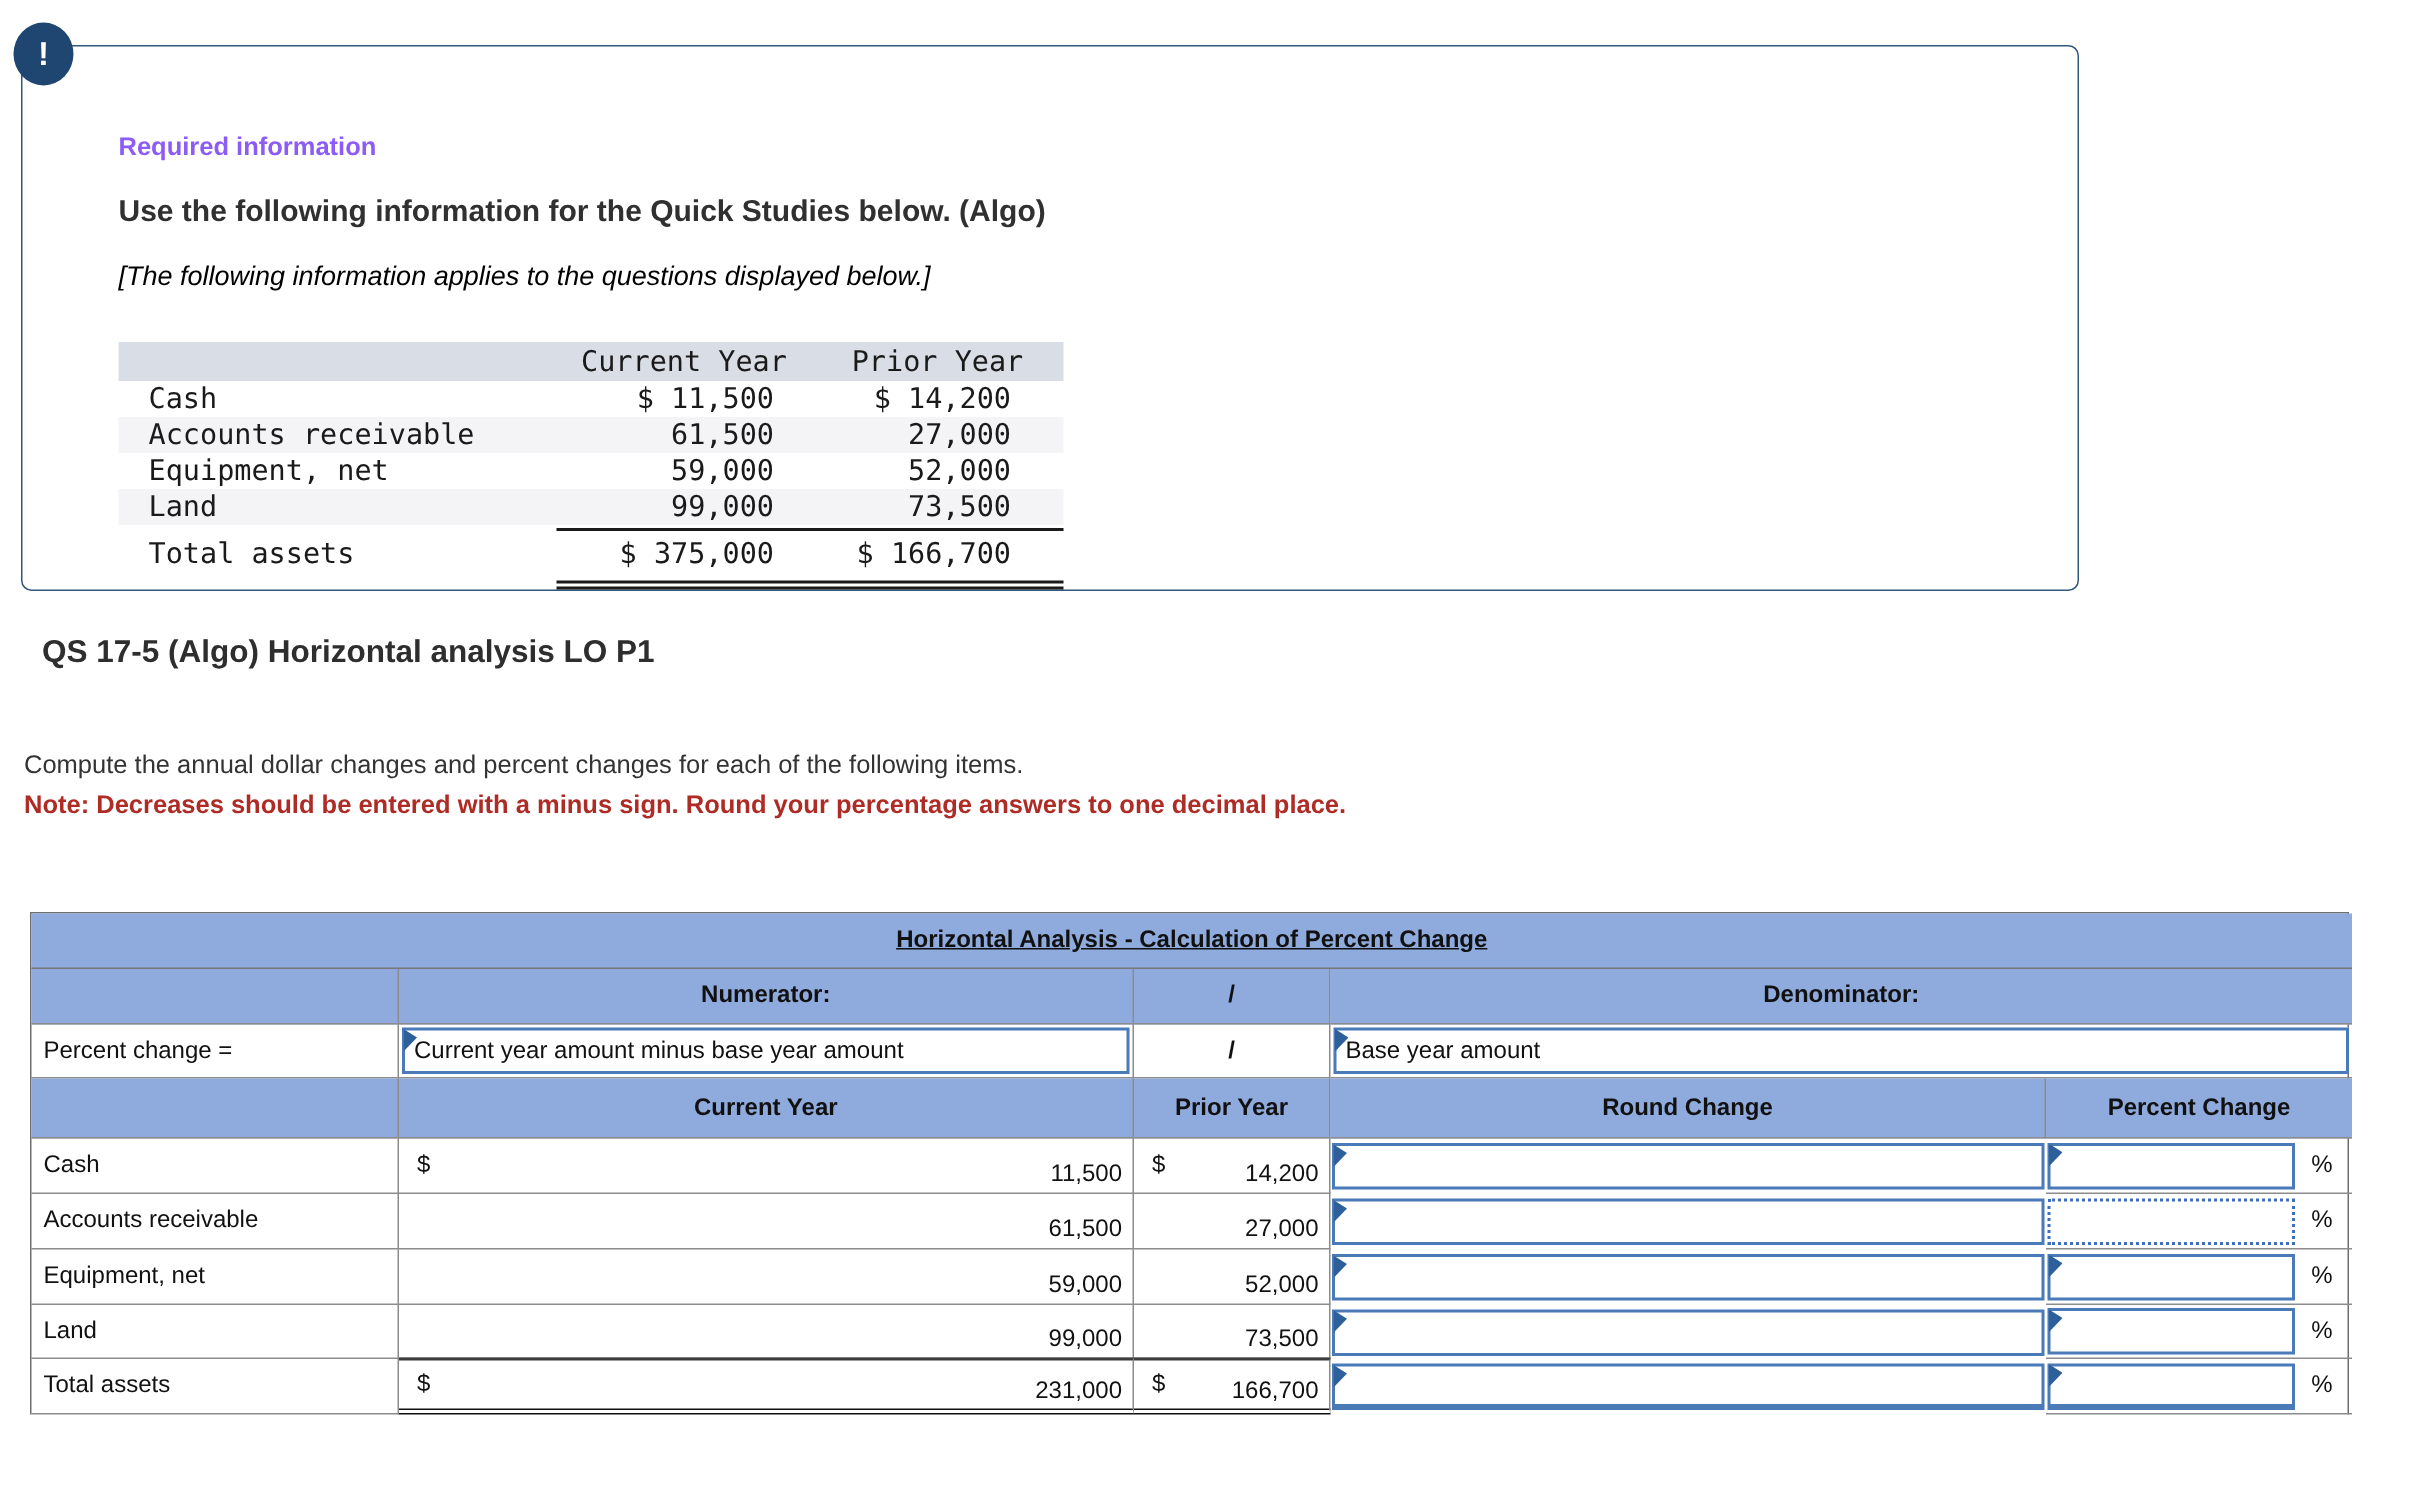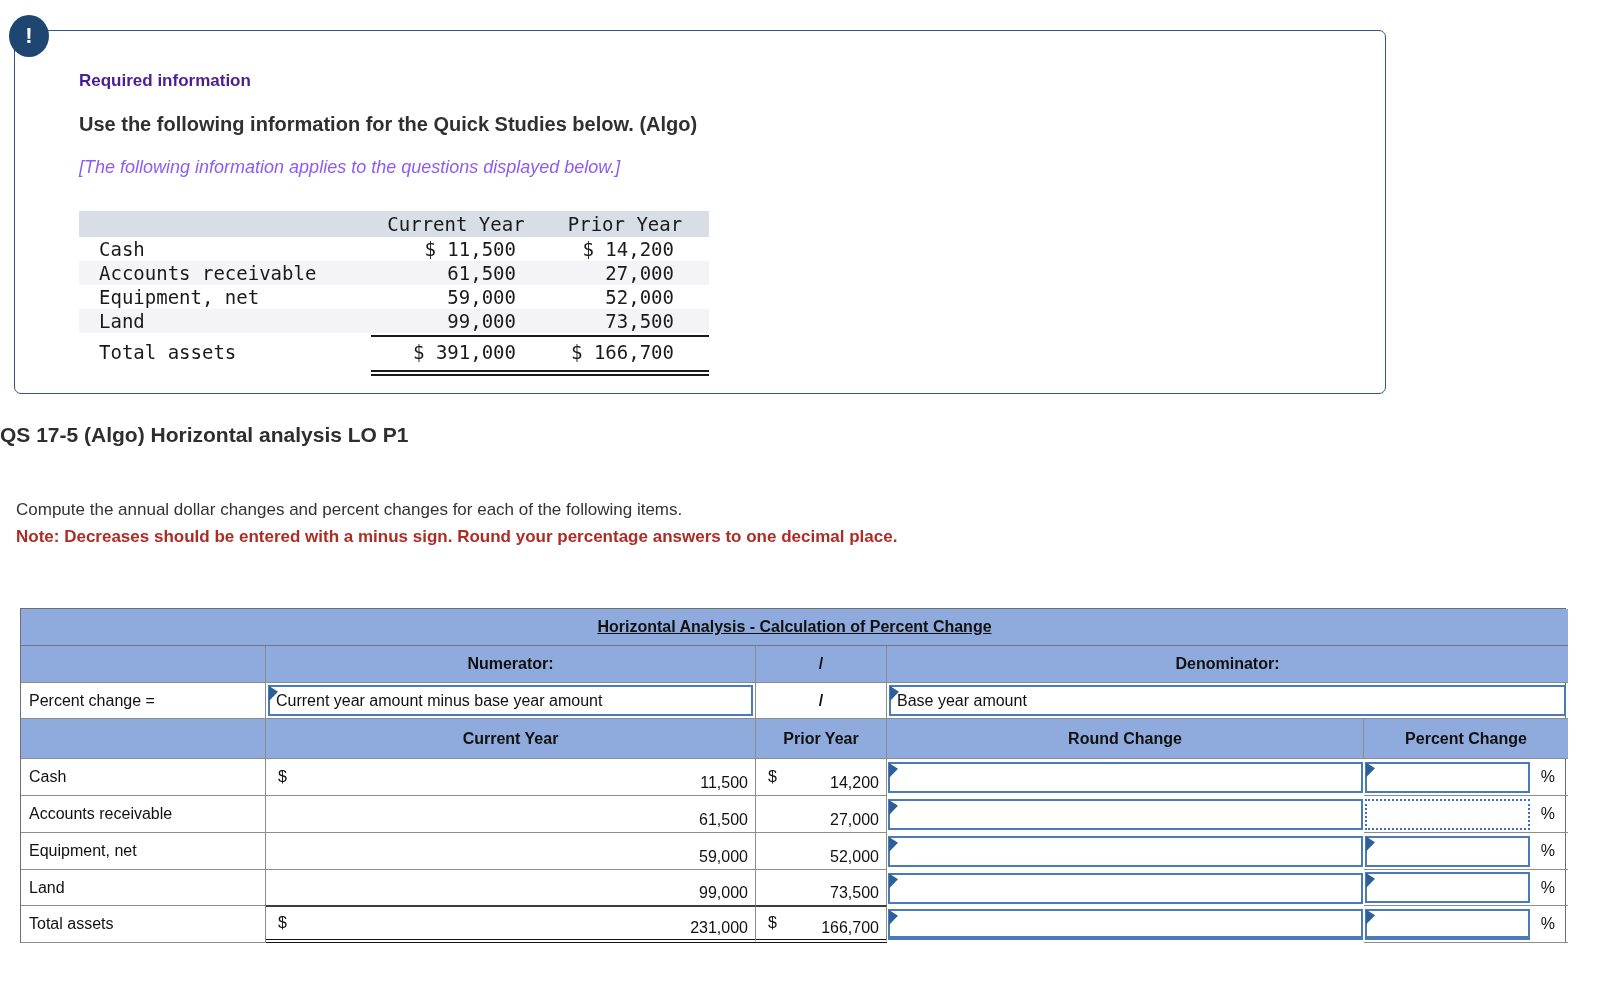--- a/index.html
+++ b/index.html
@@ -21,23 +21,23 @@
     background:#fff;
   }
   .alert-badge {
     position:absolute; left:-6px; top:-16px;
     width:40px; height:42px; border-radius:50%;
     background:#1e4671; color:#fff;
     display:flex; align-items:center; justify-content:center;
     font-size:22px; font-weight:bold;
   }
   .card-content { padding:40px 30px 0 64px; }
-  .req-label { color:#4c1d95; font-size:17px; font-weight:bold; }
+  .req-label { color:#8b5cf6; font-size:17px; font-weight:bold;margin-top:17px; }
   .card-title { color:#303030; font-size:20px; font-weight:bold; margin-top:22px; }
-  .card-subtitle { color:#8b5cf6; font-size:18px; font-style:italic; margin-top:21px; }
+  .card-subtitle { color:#000000; font-size:18px; font-style:italic; margin-top:21px; }
 
   
   .fin-table {
     margin-top:33px;
     width:630px;
     font-family:"DejaVu Sans Mono", monospace;
     font-size:19px; color:#1a1a1a;
     line-height:24px;
   }
   .fin-row { display:flex; height:24px; }
@@ -48,21 +48,21 @@
   .fin-cell.cur { width:170px; padding-right:25px; }
   .fin-cell.pri { width:168px; padding-right:35px; }
   .fin-cell.hcur { width:170px; text-align:center; padding-right:0; }
   .fin-cell.hpri { width:168px; text-align:center; padding-right:0; }
   .fin-rule { margin-left:292px; width:338px; }
   .fin-rule.single { border-top:2px solid #1a1a1a; margin-top:2px; }
   .fin-rule.double { height:6px; border-top:2px solid #1a1a1a; border-bottom:2px solid #1a1a1a; margin-top:3px; }
   .fin-row.total { height:30px; line-height:30px; }
 
   
-  .q-heading { position:absolute; left:0; top:423px; font-size:21px; font-weight:bold; color:#2e2e2e; }
+  .q-heading { position:absolute; left:28px; top:423px; font-size:21px; font-weight:bold; color:#2e2e2e; }
   .q-instruction { position:absolute; left:16px; top:500px; font-size:17px; color:#333; }
   .q-note { position:absolute; left:16px; top:527px; font-size:17px; font-weight:bold; color:#ae2c25; }
 
   
   .worksheet {
     position:absolute; left:20px; top:608px;
     display:grid;
     grid-template-columns:245px 490px 131px 477px 204px;
     grid-template-rows:37px 37px 36px 40px 37px 37px 37px 36px 37px;
     width:1546px;
@@ -150,21 +150,21 @@
         <div class="fin-cell pri">52,000</div>
       </div>
       <div class="fin-row shaded">
         <div class="fin-label">Land</div>
         <div class="fin-cell cur">99,000</div>
         <div class="fin-cell pri">73,500</div>
       </div>
       <div class="fin-rule single"></div>
       <div class="fin-row total">
         <div class="fin-label">Total assets</div>
-        <div class="fin-cell cur">$ 391,000</div>
+        <div class="fin-cell cur">$ 375,000</div>
         <div class="fin-cell pri">$ 166,700</div>
       </div>
       <div class="fin-rule double"></div>
     </div>
   </div>
 </section>
 
 <h2 class="q-heading">QS 17-5 (Algo) Horizontal analysis LO P1</h2>
 <p class="q-instruction">Compute the annual dollar changes and percent changes for each of the following items.</p>
 <p class="q-note">Note: Decreases should be entered with a minus sign. Round your percentage answers to one decimal place.</p>

